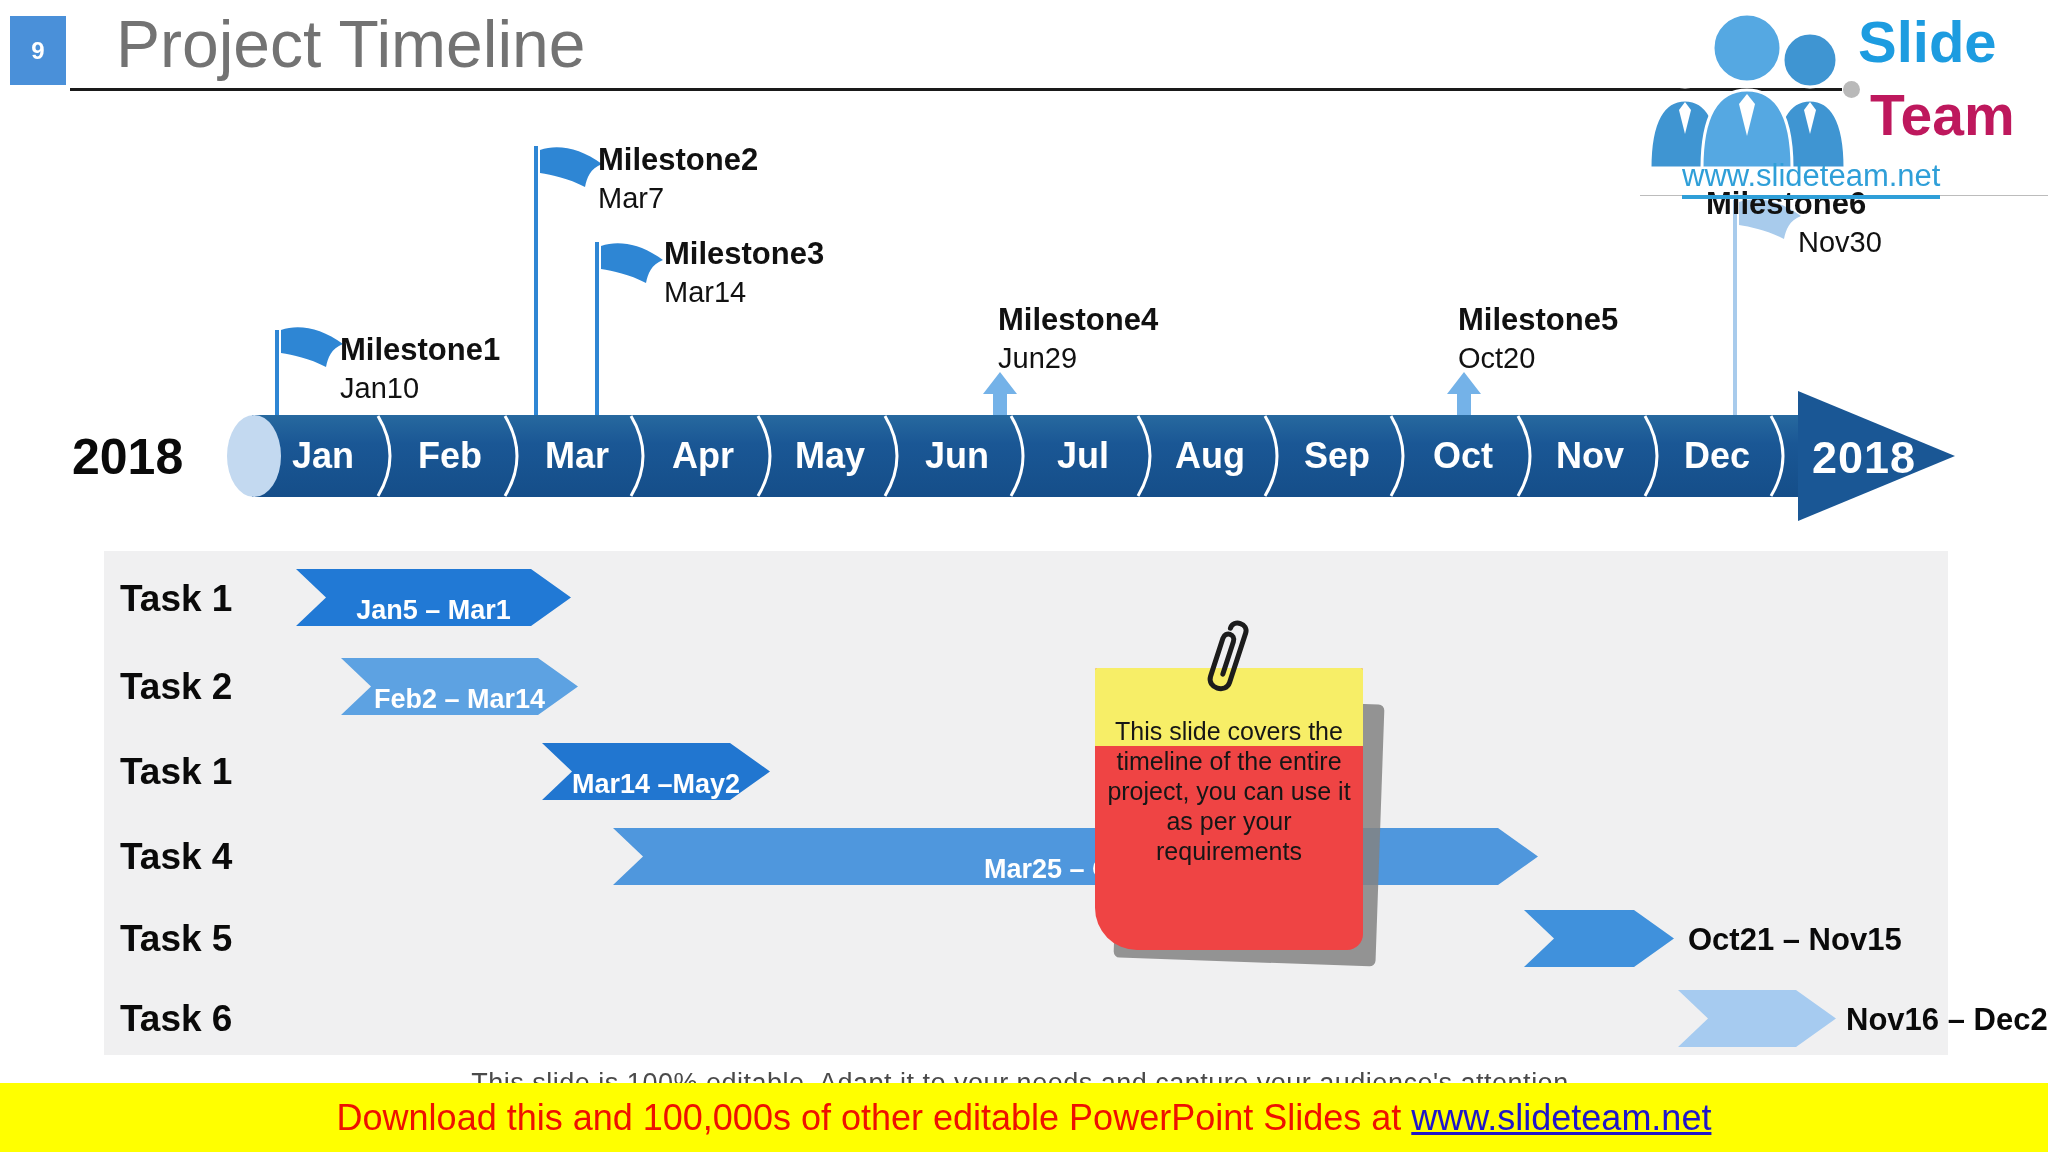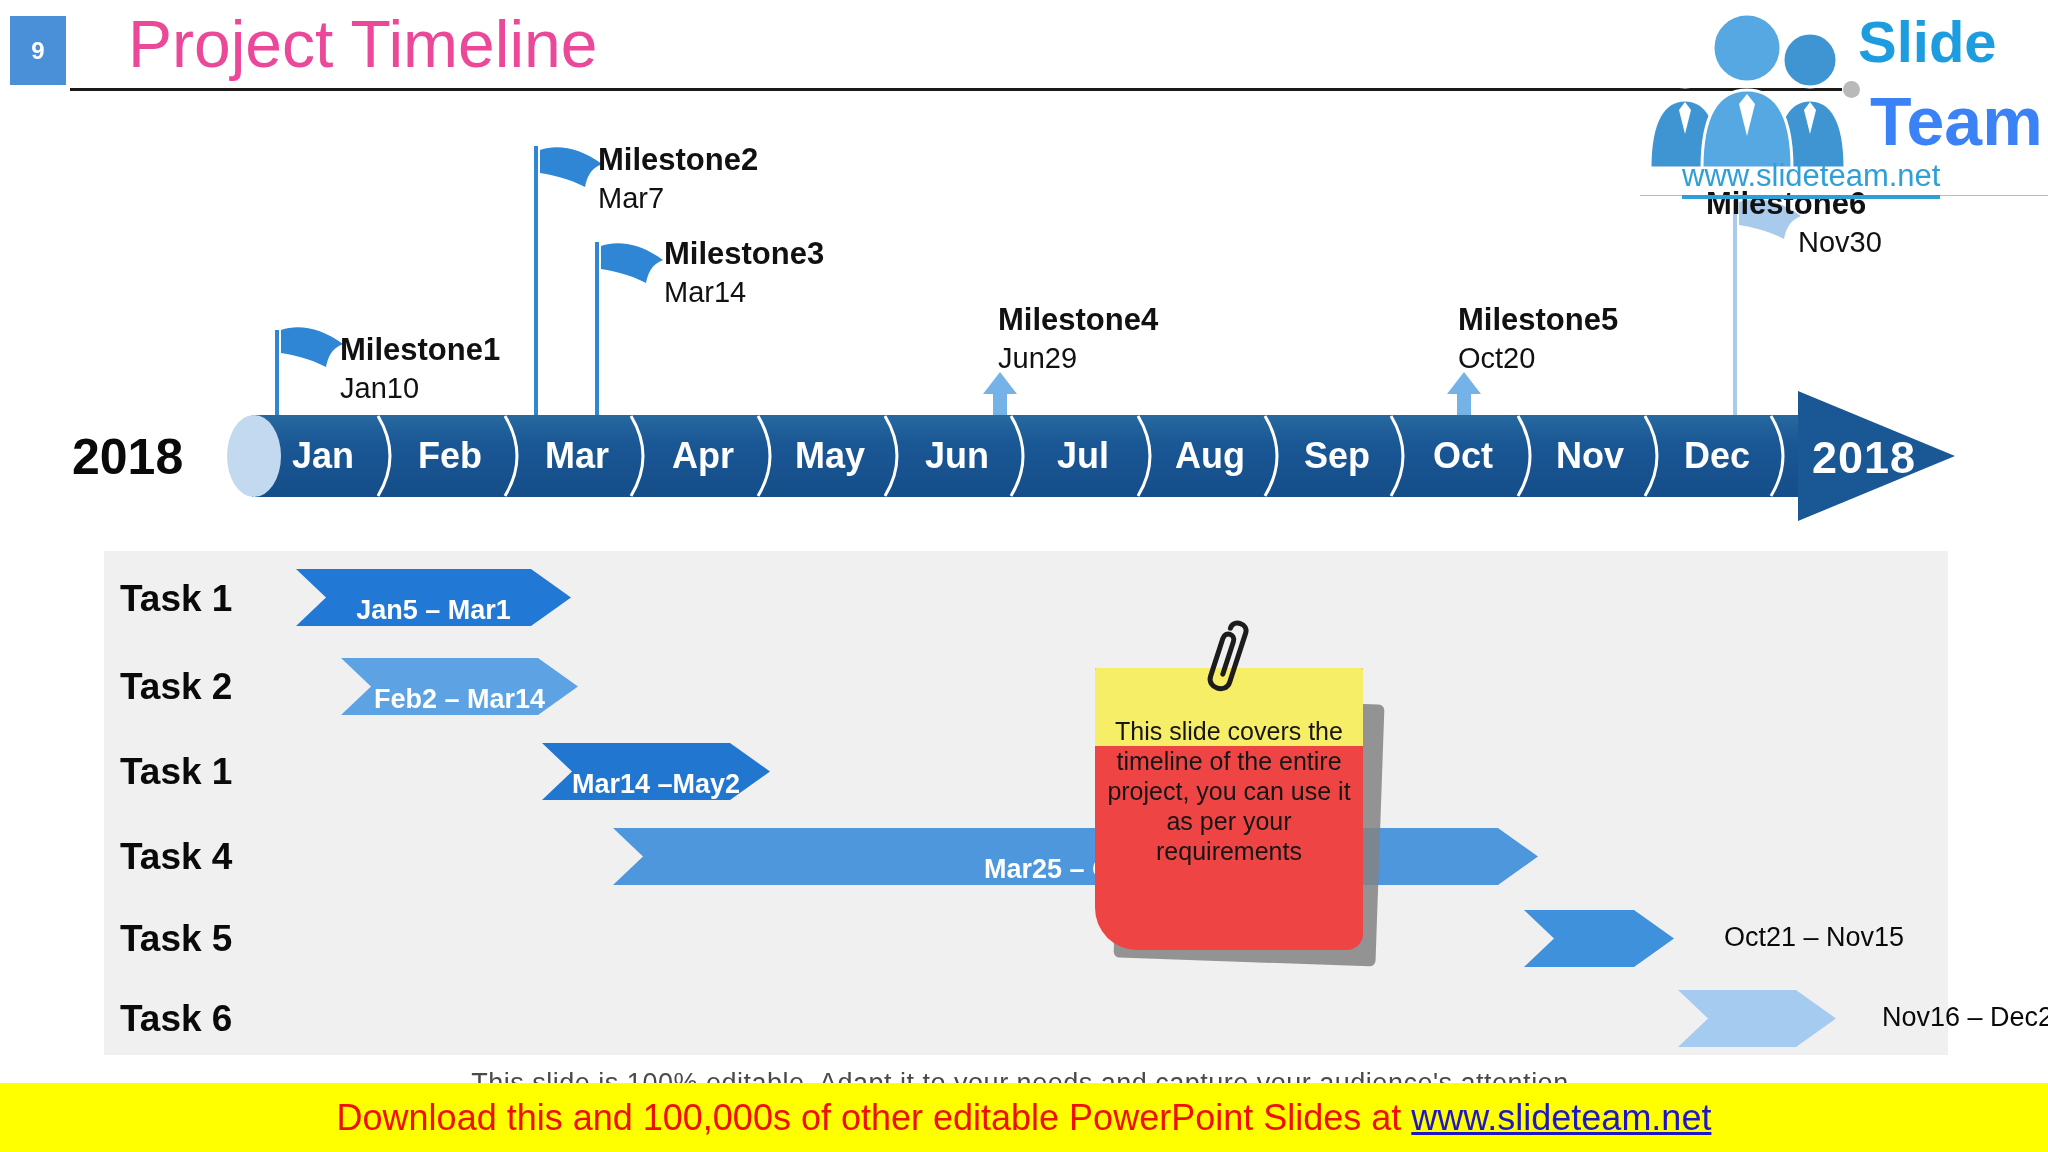--- a/index.html
+++ b/index.html
@@ -9,31 +9,31 @@
   }
   .abs{position:absolute;}
 
   
   #page-num{
     left:10px;top:16px;width:56px;height:69px;background:#4a90d9;
     color:#fff;font-size:24px;font-weight:bold;display:flex;
     align-items:center;justify-content:center;z-index:7;
   }
   #title{
-    left:128px;top:6px;font-size:66px;color:#ec4899;letter-spacing:0px;
+    left:116px;top:6px;font-size:66px;color:#737373;letter-spacing:0px;
     white-space:nowrap;z-index:7;
   }
   #title-rule{left:70px;top:88px;width:1772px;height:3px;background:#1a1a1a;z-index:6;}
   #title-rule-dot{left:1843px;top:81px;width:17px;height:17px;border-radius:50%;background:#b9b9b9;z-index:6;}
 
   
   #logo{left:1630px;top:0px;width:418px;height:200px;z-index:8;}
   #logo-people{position:absolute;left:10px;top:8px;}
   #brand-top{position:absolute;left:228px;top:8px;font-size:58px;font-weight:bold;color:#1d9ce0;}
-  #brand-bottom{position:absolute;left:240px;top:82px;font-size:68px;font-weight:bold;color:#3b82f6;}
+  #brand-bottom{position:absolute;left:240px;top:82px;font-size:57px;font-weight:bold;color:#be185d;}
   #logo-url{
     position:absolute;left:52px;top:158px;font-size:31px;color:#2f9fd8;
     border-bottom:4px solid #2f9fd8;padding-bottom:1px;white-space:nowrap;
   }
   #logo-rule{left:1640px;top:195px;width:408px;height:1px;background:#bcbcbc;z-index:7;}
 
   
   #tl-svg{left:0;top:0;width:2048px;height:1152px;z-index:2;pointer-events:none;}
   .month{
     top:430px;height:52px;color:#ffffff;font-size:36px;font-weight:bold;
@@ -46,21 +46,21 @@
   .ms-date{font-size:29px;color:#111;white-space:nowrap;z-index:3;}
 
   
   #panel{left:104px;top:551px;width:1844px;height:504px;background:#f0f0f1;z-index:1;}
   .task-label{font-size:37px;font-weight:bold;color:#0a0a0a;z-index:2;}
   .bar{
     display:flex;align-items:flex-end;justify-content:center;z-index:2;
     clip-path:polygon(0 0, calc(100% - 40px) 0, 100% 50%, calc(100% - 40px) 100%, 0 100%, 30px 50%);
   }
   .bar-label{color:#fff;font-size:27px;font-weight:bold;white-space:nowrap;}
-  .bar-label-out{font-size:27px;font-weight:normal;color:#0a0a0a;white-space:nowrap;z-index:2;margin-left:36px;}
+  .bar-label-out{font-size:31px;font-weight:bold;color:#0a0a0a;white-space:nowrap;z-index:2;}
 
   
   #note-shadow{
     left:1118px;top:700px;width:262px;height:262px;background:rgba(130,130,130,.85);
     transform:rotate(2deg);border-radius:6px;z-index:3;
   }
   #note{
     left:1095px;top:668px;width:268px;height:282px;background:#ef4444;
     border-radius:2px 2px 16px 42px;z-index:4;
   }

